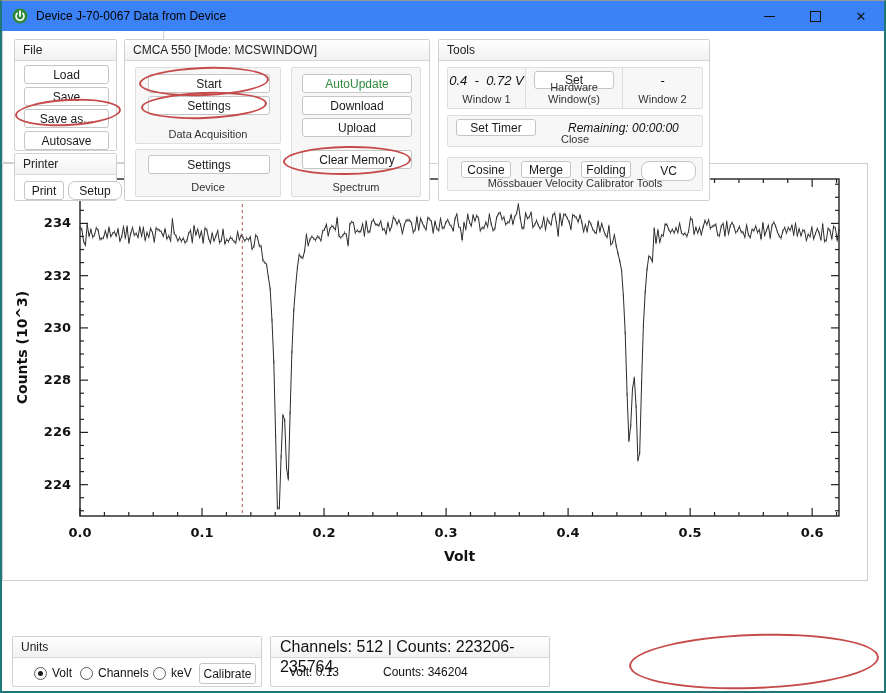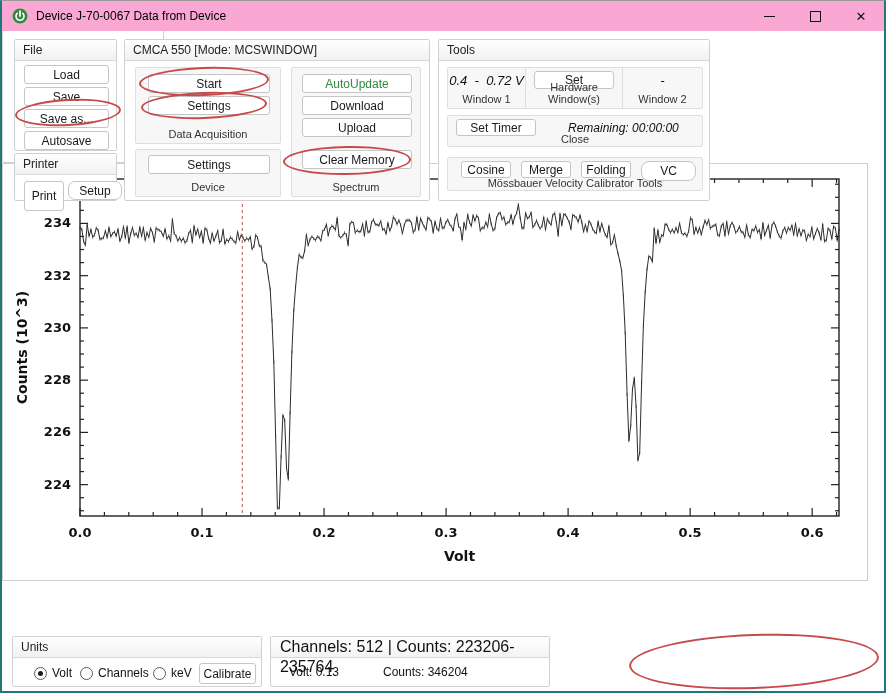--- a/index.html
+++ b/index.html
@@ -3,21 +3,21 @@
 <meta charset="utf-8">
 <style>
   * { margin:0; padding:0; box-sizing:border-box; }
   html,body { background:#e8e8e8; }
   body { font-family:"Liberation Sans","DejaVu Sans",sans-serif; }
   .window{
     position:relative; width:886px; height:693px; background:#ffffff;
     border:2px solid #1f7777; border-top:1px solid #9a9a9a; overflow:hidden;
   }
   
-  .titlebar{ position:absolute; left:0; top:0; width:100%; height:30px; background:#f9a8d4; }
+  .titlebar{ position:absolute; left:0; top:0; width:100%; height:30px; background:#3b82f6; }
   .app-icon{ position:absolute; left:10px; top:7px; width:16px; height:16px; }
   .title-text{ position:absolute; left:34px; top:0; height:30px; line-height:30px; font-size:12px; color:#000; }
   .win-btn{ position:absolute; top:0; width:46px; height:30px; display:flex; align-items:center; justify-content:center; cursor:default; }
   .win-btn.min{ right:92px; } .win-btn.max{ right:46px; } .win-btn.cls{ right:0; }
   .glyph-min{ width:11px; height:0; border-top:1px solid #111; }
   .glyph-max{ width:11px; height:11px; border:1px solid #111; }
   .glyph-cls{ font-size:13px; color:#111; line-height:1; }
   
   .group{ position:absolute; background:#fff; border:1px solid #d0d0d0; border-radius:2px; }
   .group-header{ height:21px; line-height:20px; padding-left:8px; font-size:12px; color:#222;
@@ -83,21 +83,21 @@
   <div class="group" id="file-panel">
     <div class="group-header">File</div>
     <div class="btn" style="left:9px;top:25px;width:85px;height:19px;">Load</div>
     <div class="btn" style="left:9px;top:47px;width:85px;height:19px;">Save</div>
     <div class="btn" style="left:9px;top:69px;width:85px;height:19px;">Save as...</div>
     <div class="btn" style="left:9px;top:91px;width:85px;height:19px;">Autosave</div>
   </div>
 
   <div class="group" id="printer-panel">
     <div class="group-header">Printer</div>
-    <div class="btn" style="left:9px;top:27px;width:40px;height:30px;">Print</div>
+    <div class="btn" style="left:9px;top:27px;width:40px;height:19px;">Print</div>
     <div class="btn" style="left:53px;top:27px;width:54px;height:19px;border-radius:7px;">Setup</div>
   </div>
 
   <div class="group" id="cmca-panel">
     <div class="group-header">CMCA 550 [Mode: MCSWINDOW]</div>
     <div class="subpanel" style="left:10px;top:27px;width:146px;height:77px;">
       <div class="btn" style="left:12px;top:6px;width:122px;height:19px;">Start</div>
       <div class="btn" style="left:12px;top:28px;width:122px;height:19px;">Settings</div>
       <div class="caption">Data Acquisition</div>
     </div>

